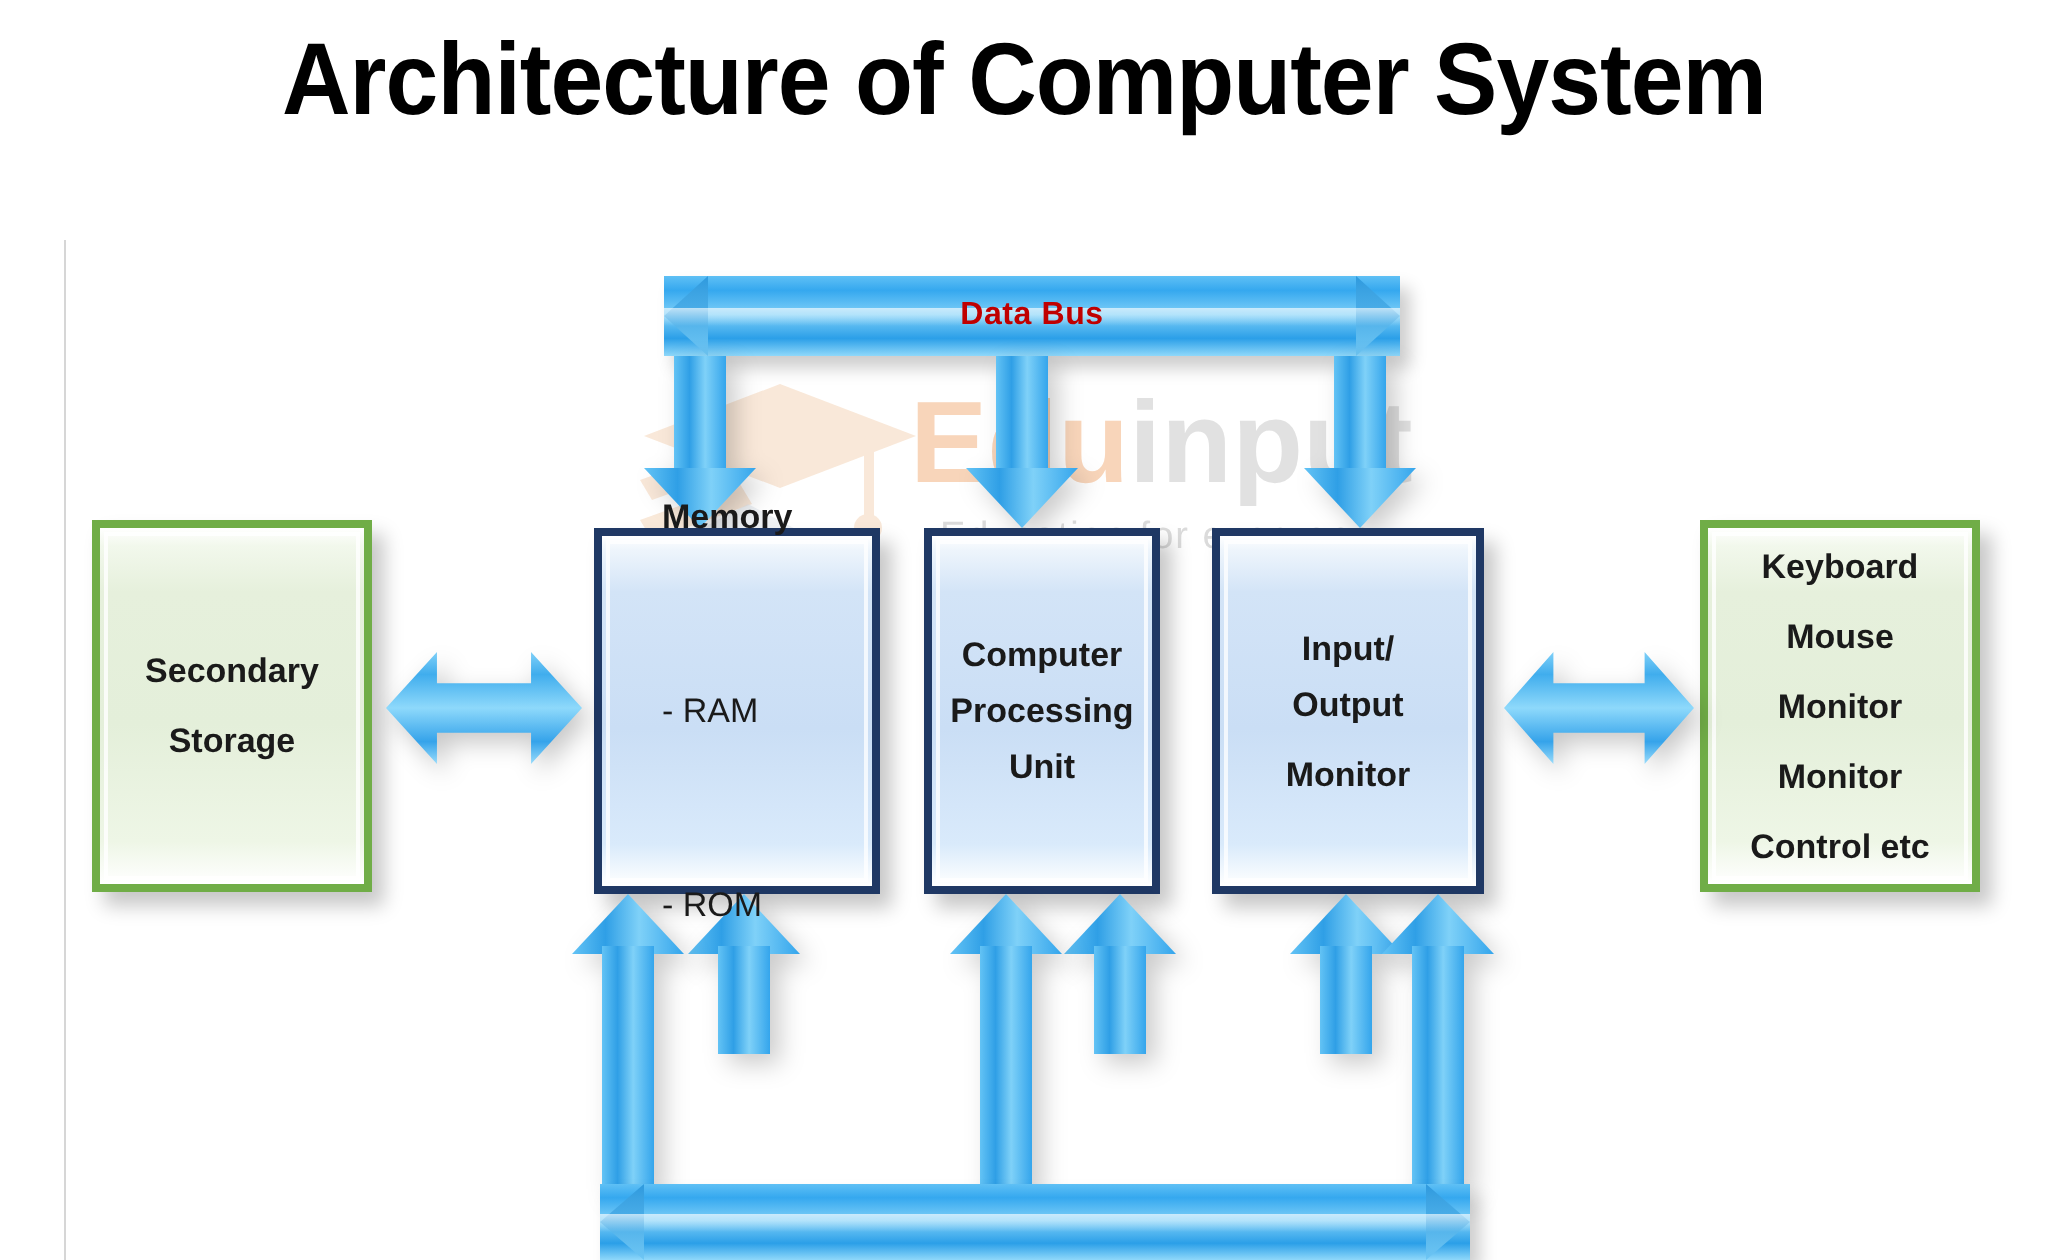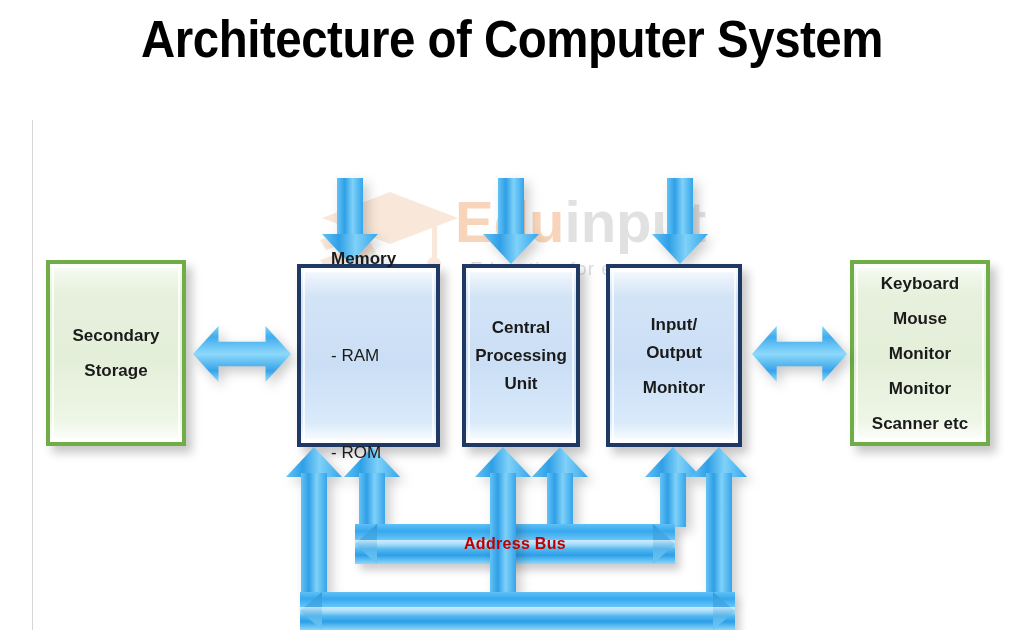--- a/index.html
+++ b/index.html
@@ -173,20 +173,26 @@
       </g>
       <g fill="#b9c6d4" opacity="0.55">
         <polygon points="62,74 100,94 100,126 62,106"></polygon>
         <polygon points="24,94 62,74 62,106 24,126"></polygon>
       </g>
     </svg>
     <div class="wm-text"><span class="wm-edu">Edu</span><span class="wm-input">input</span></div>
     <div class="wm-sub">Education for everyone</div>
   </div>
 
+  <div class="bar" id="data-bus-bar">
+    <div class="chev l"></div>
+    <div class="chev r"></div>
+    <div class="glow"></div>
+    <div class="bar-label">Data Bus</div>
+  </div>
 
   <div class="varrow down" style="left:322px;top:178px;width:56px;height:86px;">
     <div class="shaft" style="height:60px;"></div>
     <div class="head"></div>
   </div>
   <div class="varrow down" style="left:483px;top:178px;width:56px;height:86px;">
     <div class="shaft" style="height:60px;"></div>
     <div class="head"></div>
   </div>
   <div class="varrow down" style="left:652px;top:178px;width:56px;height:86px;">
@@ -202,21 +208,21 @@
 
   <div class="box box-blue" id="memory-box">
     <div class="box-line">Memory</div>
     <div class="gap"></div>
     <div class="box-line sub">- RAM</div>
     <div class="gap"></div>
     <div class="box-line sub">- ROM</div>
   </div>
 
   <div class="box box-blue" id="cpu-box">
-    <div class="box-line">Central</div>
+    <div class="box-line">Computer</div>
     <div class="stack-gap"></div>
     <div class="box-line">Processing</div>
     <div class="stack-gap"></div>
     <div class="box-line">Unit</div>
   </div>
 
   <div class="box box-blue" id="io-box">
     <div class="box-line">Input/</div>
     <div class="stack-gap"></div>
     <div class="box-line">Output</div>
@@ -226,21 +232,21 @@
 
   <div class="box box-green" id="peripherals-box">
     <div class="box-line">Keyboard</div>
     <div class="stack-gap-lg"></div>
     <div class="box-line">Mouse</div>
     <div class="stack-gap-lg"></div>
     <div class="box-line">Monitor</div>
     <div class="stack-gap-lg"></div>
     <div class="box-line">Monitor</div>
     <div class="stack-gap-lg"></div>
-    <div class="box-line">Scanner etc</div>
+    <div class="box-line">Control etc</div>
   </div>
 
   <div class="biarrow" id="left-biarrow">
     <div class="body"></div>
   </div>
   <div class="biarrow" id="right-biarrow">
     <div class="body"></div>
   </div>
 
   <div class="varrow up" style="left:344px;top:447px;width:56px;height:80px;">
@@ -249,26 +255,20 @@
   </div>
   <div class="varrow up" style="left:532px;top:447px;width:56px;height:80px;">
     <div class="head"></div>
     <div class="shaft" style="height:54px;"></div>
   </div>
   <div class="varrow up" style="left:645px;top:447px;width:56px;height:80px;">
     <div class="head"></div>
     <div class="shaft" style="height:54px;"></div>
   </div>
 
-  <div class="bar" id="address-bus-bar">
-    <div class="chev l"></div>
-    <div class="chev r"></div>
-    <div class="glow"></div>
-    <div class="bar-label">Address Bus</div>
-  </div>
 
   <div class="varrow up" style="left:286px;top:447px;width:56px;height:148px;">
     <div class="head"></div>
     <div class="shaft" style="height:122px;"></div>
   </div>
   <div class="varrow up" style="left:475px;top:447px;width:56px;height:148px;">
     <div class="head"></div>
     <div class="shaft" style="height:122px;"></div>
   </div>
   <div class="varrow up" style="left:691px;top:447px;width:56px;height:148px;">

